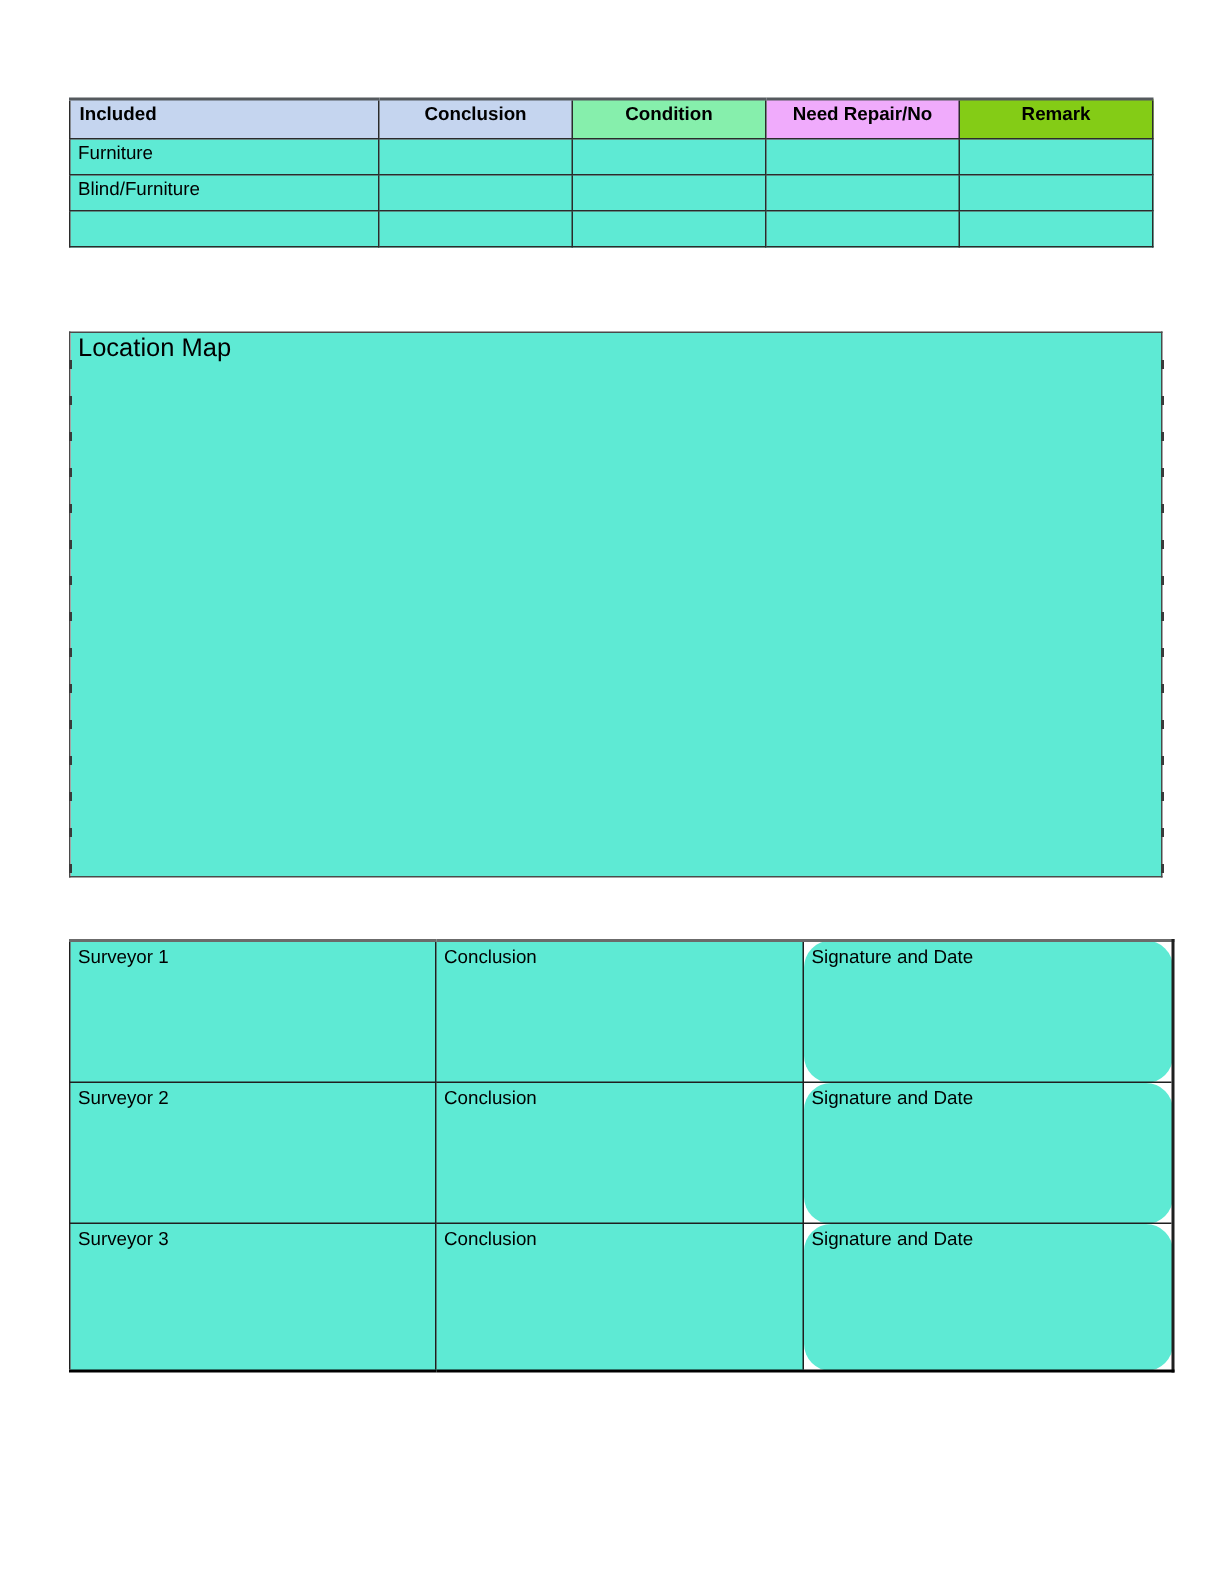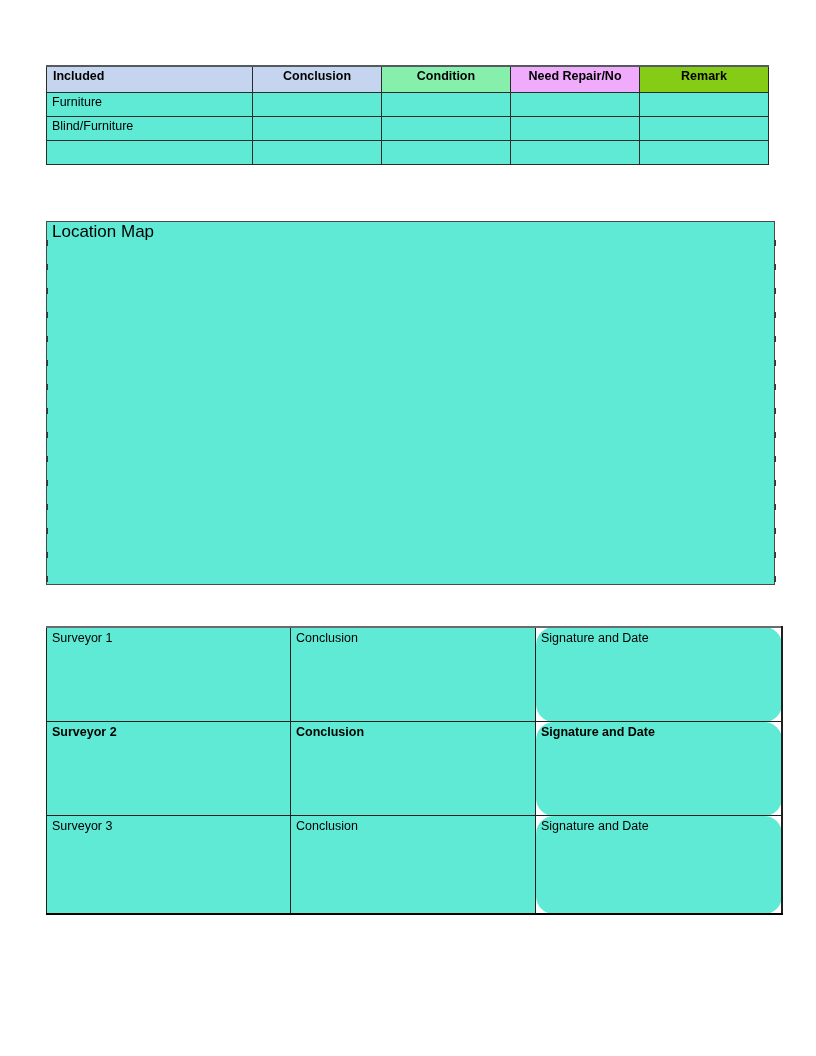--- a/index.html
+++ b/index.html
@@ -129,21 +129,21 @@
     border-top: 2px solid #6b6b6b;
   }
   #surveyor-table tr:last-child td {
     border-bottom: 2px solid #000000;
   }
   #surveyor-table td.sig-col {
     border-right: 2px solid #1f1f1f;
     border-radius: 18px;
   }
   #surveyor-table tr:first-child td { height: 88px; }
-  #surveyor-table tr:nth-child(2) td { height: 88px; font-weight: bold; }
+  #surveyor-table tr:nth-child(2) td { height: 88px; }
   #surveyor-table tr:nth-child(3) td { height: 92px; }
 </style>
 </head>
 <body>
 
 <div class="page">
 
   <table class="doc-table" id="included-table">
     <colgroup>
       <col style="width:206px">

